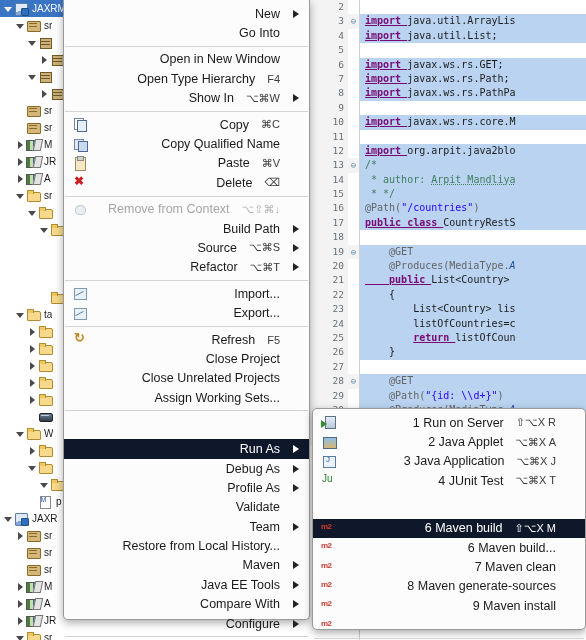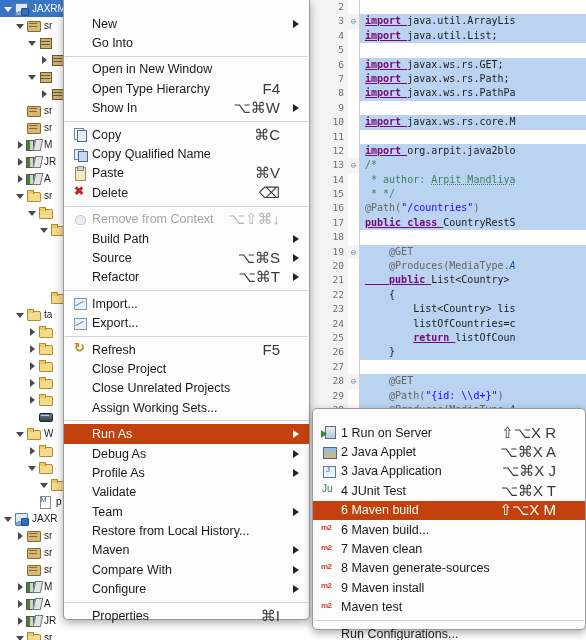--- a/index.html
+++ b/index.html
@@ -185,44 +185,45 @@
     position:absolute; left:0; top:0; width:276px; height:10px; background:#ffffff;
   }
 
   
   .menu {
     position: absolute;
     background: #fcfcfc;
     border: 1px solid #9a9a9a;
     border-radius: 5px;
     box-shadow: 0 3px 9px rgba(0,0,0,0.33);
-    padding: 14px 0;
+    padding: 4px 0;
     box-sizing: border-box;
     font-family: "Liberation Sans", sans-serif;
+    text-align: right;
   }
   #context-menu { left: 63px; top: 0px; width: 247px; height: 620px; border-top:none; border-radius:0 0 5px 5px; }
   #submenu { left: 312px; top: 408px; width: 274px; height: 222px; }
 
   .mi {
     position: relative;
     height: 19.4px;
     display: flex;
     align-items: center;
     padding: 0 9px 0 8px;
     font-size: 12.5px;
     color: #1a1a1a;
     white-space: nowrap;
     box-sizing: border-box;
   }
-  .mi.sel { background: #c2410c; color: #ffffff; }
+  .mi.sel { background: #0f172a; color: #ffffff; margin-top: 28px; }
   .mi.disabled { color: #a6a6a6; }
   .mi .mlabel { flex: 1 1 auto; }
   .mi .accel {
     flex: 0 0 auto;
-    font-size: 15px;
+    font-size: 11px;
     color: #3a3a3a;
     padding-left: 12px;
     font-family: "Liberation Sans", sans-serif;
   }
   .mi.sel .accel { color: #ffffff; }
   .mi.disabled .accel { color: #b4b4b4; }
   .mi .arrow {
     flex: 0 0 12px;
     width: 12px; height: 12px;
     position: relative;
@@ -649,20 +650,25 @@
         <span class="mlabel">Restore from Local History...</span>
         <span class="arrow empty"></span>
       </div>
       <div class="mi">
         <span class="micon "></span>
         <span class="mlabel">Maven</span>
         <span class="arrow"></span>
       </div>
       <div class="mi">
         <span class="micon "></span>
+        <span class="mlabel">Java EE Tools</span>
+        <span class="arrow"></span>
+      </div>
+      <div class="mi">
+        <span class="micon "></span>
         <span class="mlabel">Compare With</span>
         <span class="arrow"></span>
       </div>
       <div class="mi">
         <span class="micon "></span>
         <span class="mlabel">Configure</span>
         <span class="arrow"></span>
       </div>
       <div class="msep"></div>
       <div class="mi">
@@ -719,21 +725,20 @@
         <span class="mlabel">8 Maven generate-sources</span>
         <span class="arrow empty"></span>
       </div>
       <div class="mi">
         <span class="micon mic-m2red"></span>
         <span class="mlabel">9 Maven install</span>
         <span class="arrow empty"></span>
       </div>
       <div class="mi">
         <span class="micon mic-m2red"></span>
-        <span class="mlabel">Maven test</span>
         <span class="arrow empty"></span>
       </div>
       <div class="msep"></div>
       <div class="mi">
         <span class="micon "></span>
         <span class="mlabel">Run Configurations...</span>
         <span class="arrow empty"></span>
       </div>
     </div>
 

